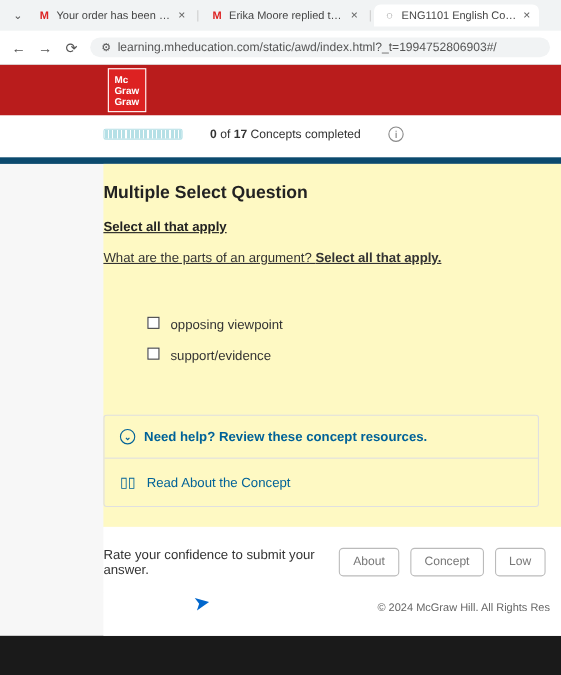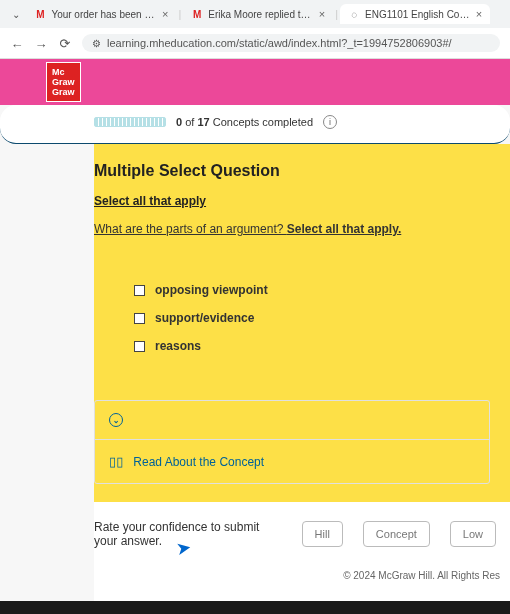--- a/index.html
+++ b/index.html
@@ -60,76 +60,74 @@
     background:#f1f3f4;
     border-radius: 12px;
     padding: 3px 10px;
   }
   .addr .site-icon { font-size:10px; color:#555;}
   .page-wrap {
     padding: 0 0 0 94px;
     background: #f7f7f7;
   }
   .app-header {
-    background: #ec4899;
+    background: #b91c1c;
     height: 46px;
     margin-left: -94px;
-    padding-left: 46px;
+    padding-left: 98px;
     display:flex;
     align-items:center;
   }
   .logo {
     background: #d22;
     color: #fff;
     font-weight: bold;
     font-size: 9px;
     line-height: 10px;
     padding: 4px 5px;
     border: 1px solid #fff;
     display: inline-block;
   }
   .progress-row {
     display: flex;
     align-items: center;
-    gap: 10px;
+    gap: 25px;
     padding: 10px 0 14px 0;
     font-size: 11px;
     color: #333;
-    border-bottom: 1px solid #0c4a6e;
+    border-bottom: 6px solid #0c4a6e;
     background: #fff;
     margin-left:-94px;
     padding-left:94px;
-    border-radius:16px;
   }
   .prog-bar {
     width: 72px;
     height: 10px;
     background: repeating-linear-gradient(90deg,#b5e0e6 0 3px,#fff 3px 4px);
     border:1px solid #b5e0e6;
     border-radius:2px;
   }
   .info-icon {
     width:14px;height:14px;border:1px solid #888;border-radius:50%;
     display:flex;align-items:center;justify-content:center;font-size:9px;color:#666;
   }
   .content {
-    background: #fde047;
+    background: #fef9c3;
     padding: 18px 20px 18px 0;
   }
   .q-title { font-size: 16px; font-weight: 700; color:#222; margin-bottom: 14px;}
   .instruction { font-size: 12px; font-weight: 700; color:#222; margin-bottom: 14px; text-decoration: underline;}
   .stem { font-size: 12px; color:#333; margin-bottom: 40px; text-decoration: underline;}
   .stem b { font-weight:700; }
   .options { margin-left: 40px; }
   .opt {
-    display:flex; align-items:center; gap:10px;
+    display:flex; gap:10px;
     padding: 7px 0;
     font-size: 12px;
     color:#333;
-    font-weight:bold;
   }
   .cbx {
     width:11px;height:11px;border:1.5px solid #444;background:#fff;flex:none;
   }
   .help-box {
     margin-top: 40px;
     border: 1px solid #e0e0e0;
     border-radius: 3px;
   }
   .help-head {
@@ -145,21 +143,21 @@
     display:flex;align-items:center;justify-content:center;font-size:8px;color:#006298;
   }
   .help-item {
     display:flex;align-items:center;gap:10px;
     padding: 14px;
     font-size:12px;
     color:#006298;
   }
   .book-icon { color:#006298; font-size:13px; }
   .confidence {
-    display:flex;align-items:center;gap:20px;
+    display:flex;align-items:center;gap:10px;
     padding: 18px 14px 14px 0;
     font-size:12px;
     color:#333;
     background:#fff;
   }
   .conf-btn {
     border:1px solid #bbb;
     border-radius:4px;
     padding:6px 12px;
     font-size:11px;
@@ -249,40 +247,37 @@
 
     <div class="options">
       <label class="opt">
         <span class="cbx"></span>
         <span>opposing viewpoint</span>
       </label>
       <label class="opt">
         <span class="cbx"></span>
         <span>support/evidence</span>
       </label>
-      <label class="opt">
-        <span class="cbx"></span>
-        <span>reasons</span>
-      </label>
     </div>
 
     <div class="help-box">
       <div class="help-head">
         <span class="chev-circle">⌄</span>
+        <span>Need help? Review these concept resources.</span>
       </div>
       <div class="help-item">
         <span class="book-icon">▯▯</span>
         <span>Read About the Concept</span>
       </div>
     </div>
   </div>
 
   <div class="confidence">
     <span>Rate your confidence to submit your answer.</span>
-    <span class="conf-btn">Hill</span>
+    <span class="conf-btn">About</span>
     <span class="conf-btn">Concept</span>
     <span class="conf-btn">Low</span>
   </div>
 
   <div class="footer">© 2024 McGraw Hill. All Rights Res</div>
 </div>
 
 <div class="cursor">➤</div>
 
 </body></html>

